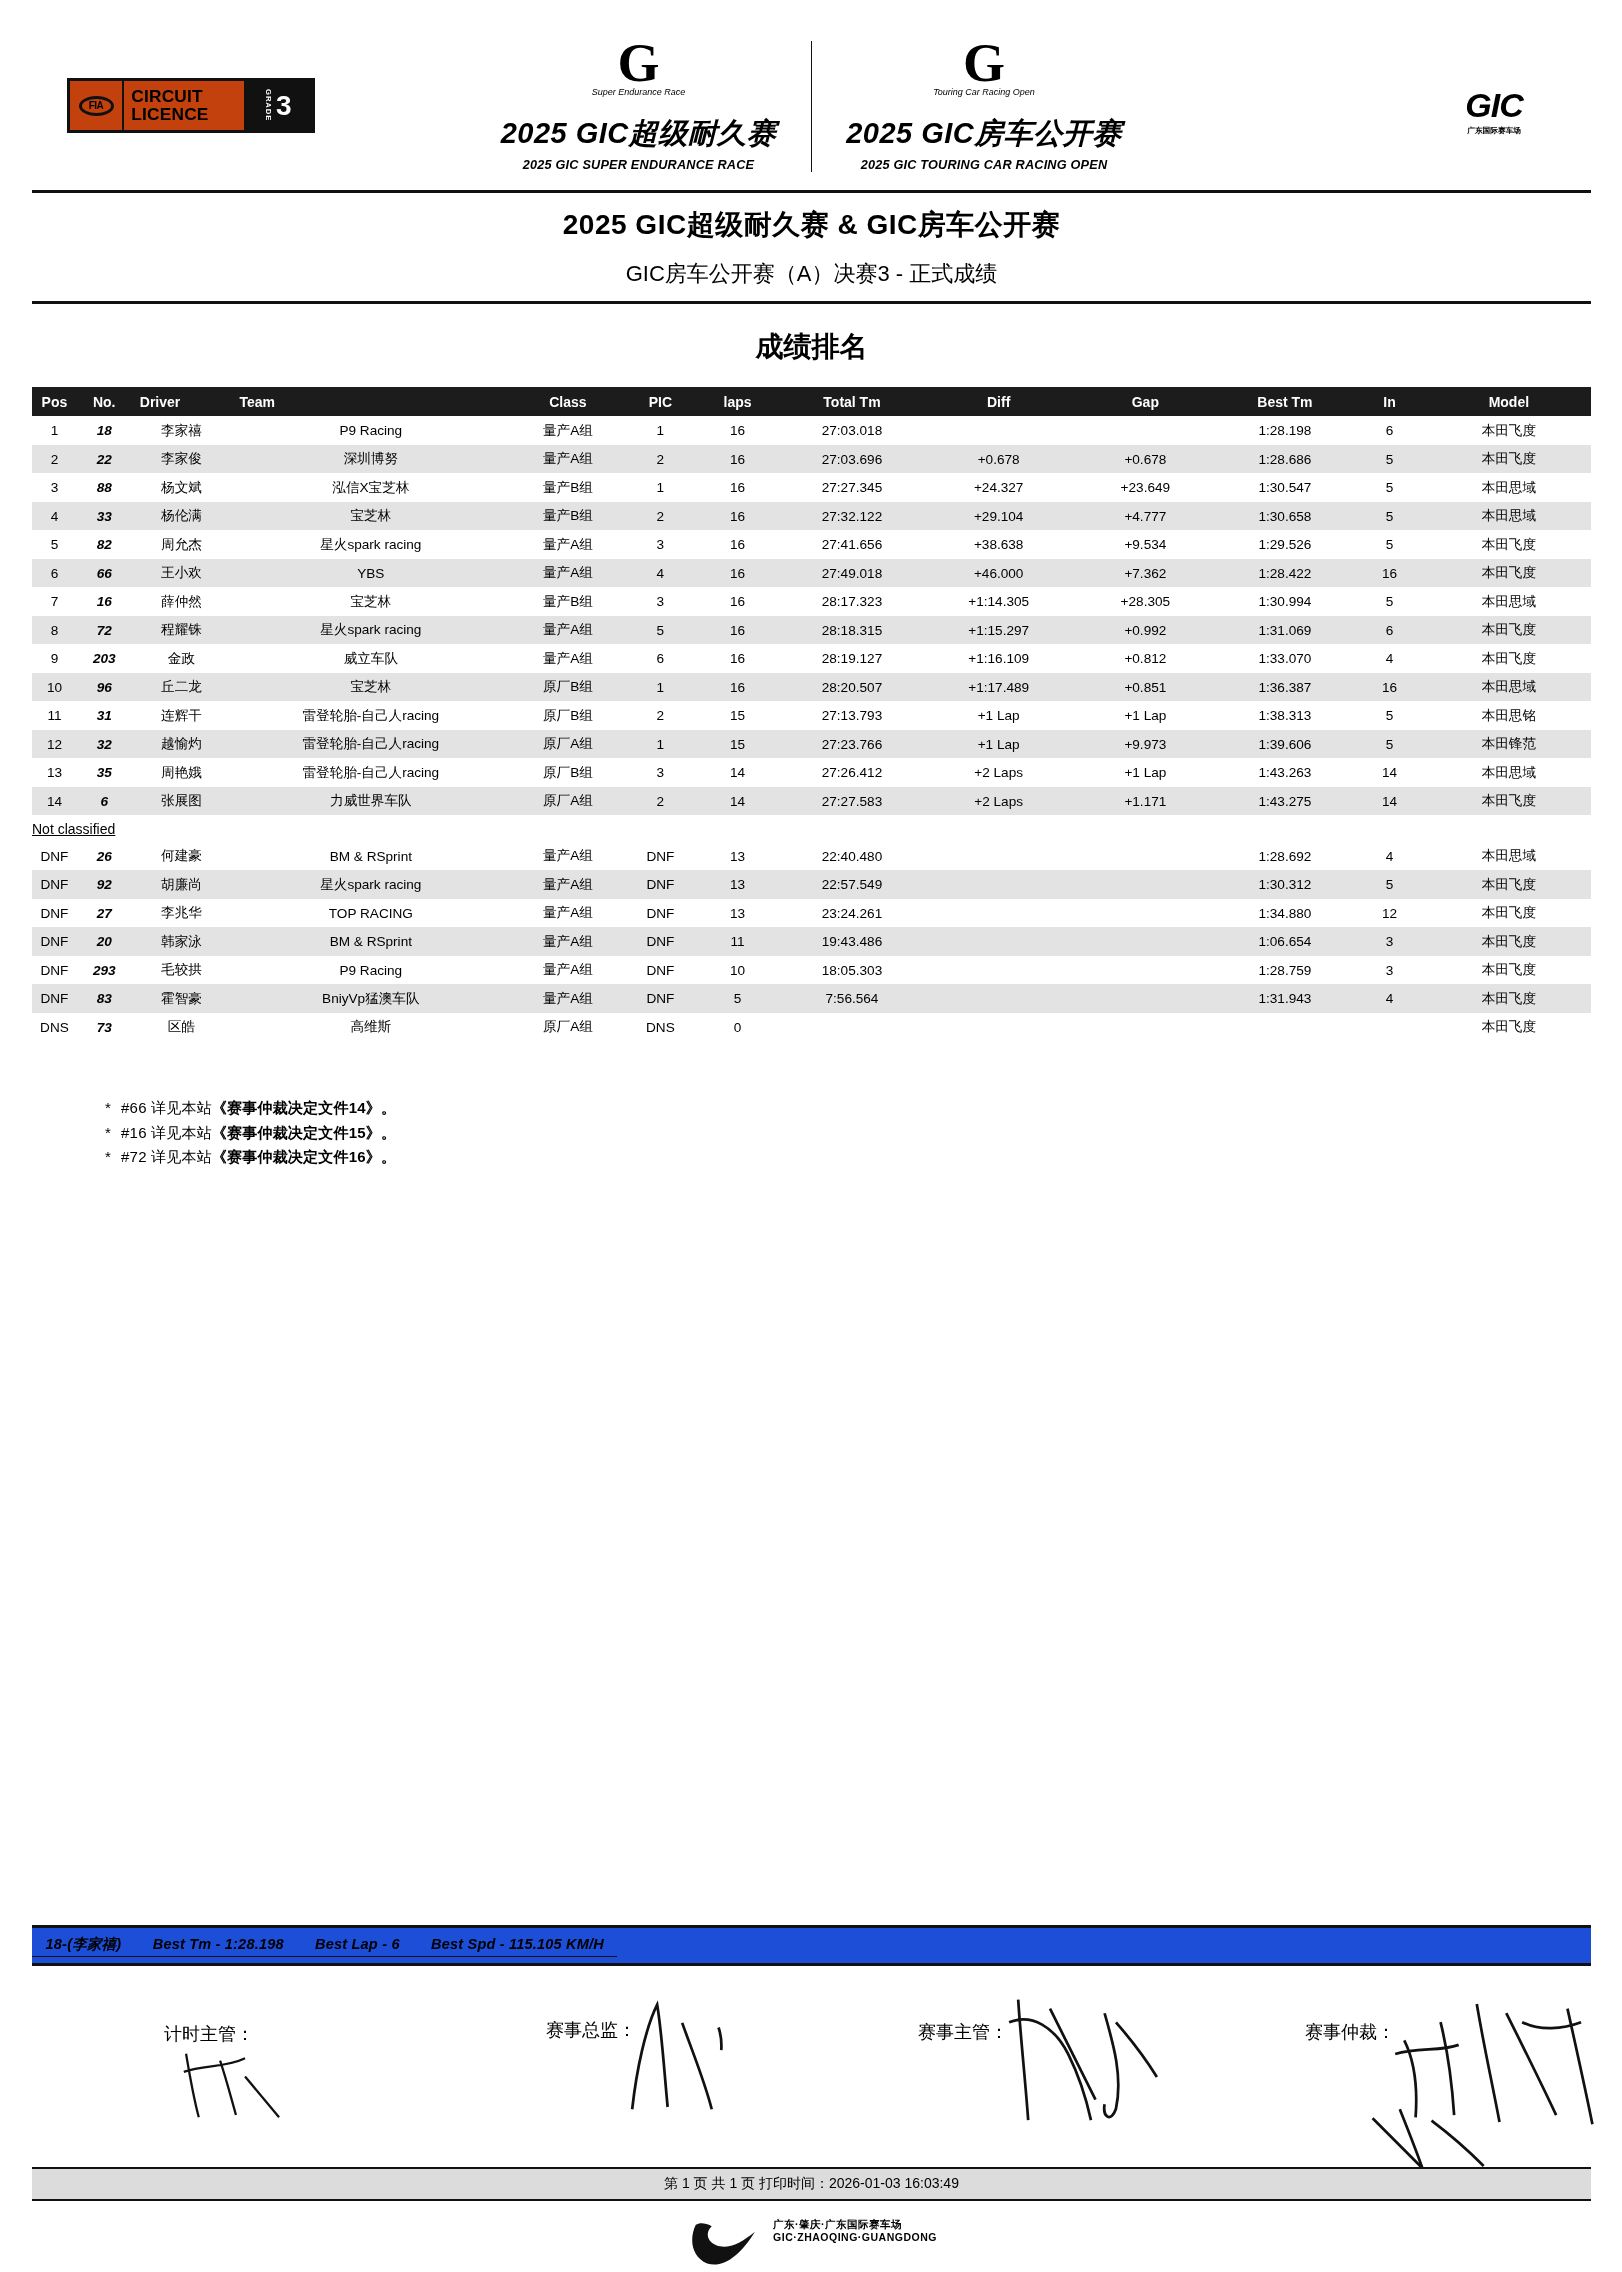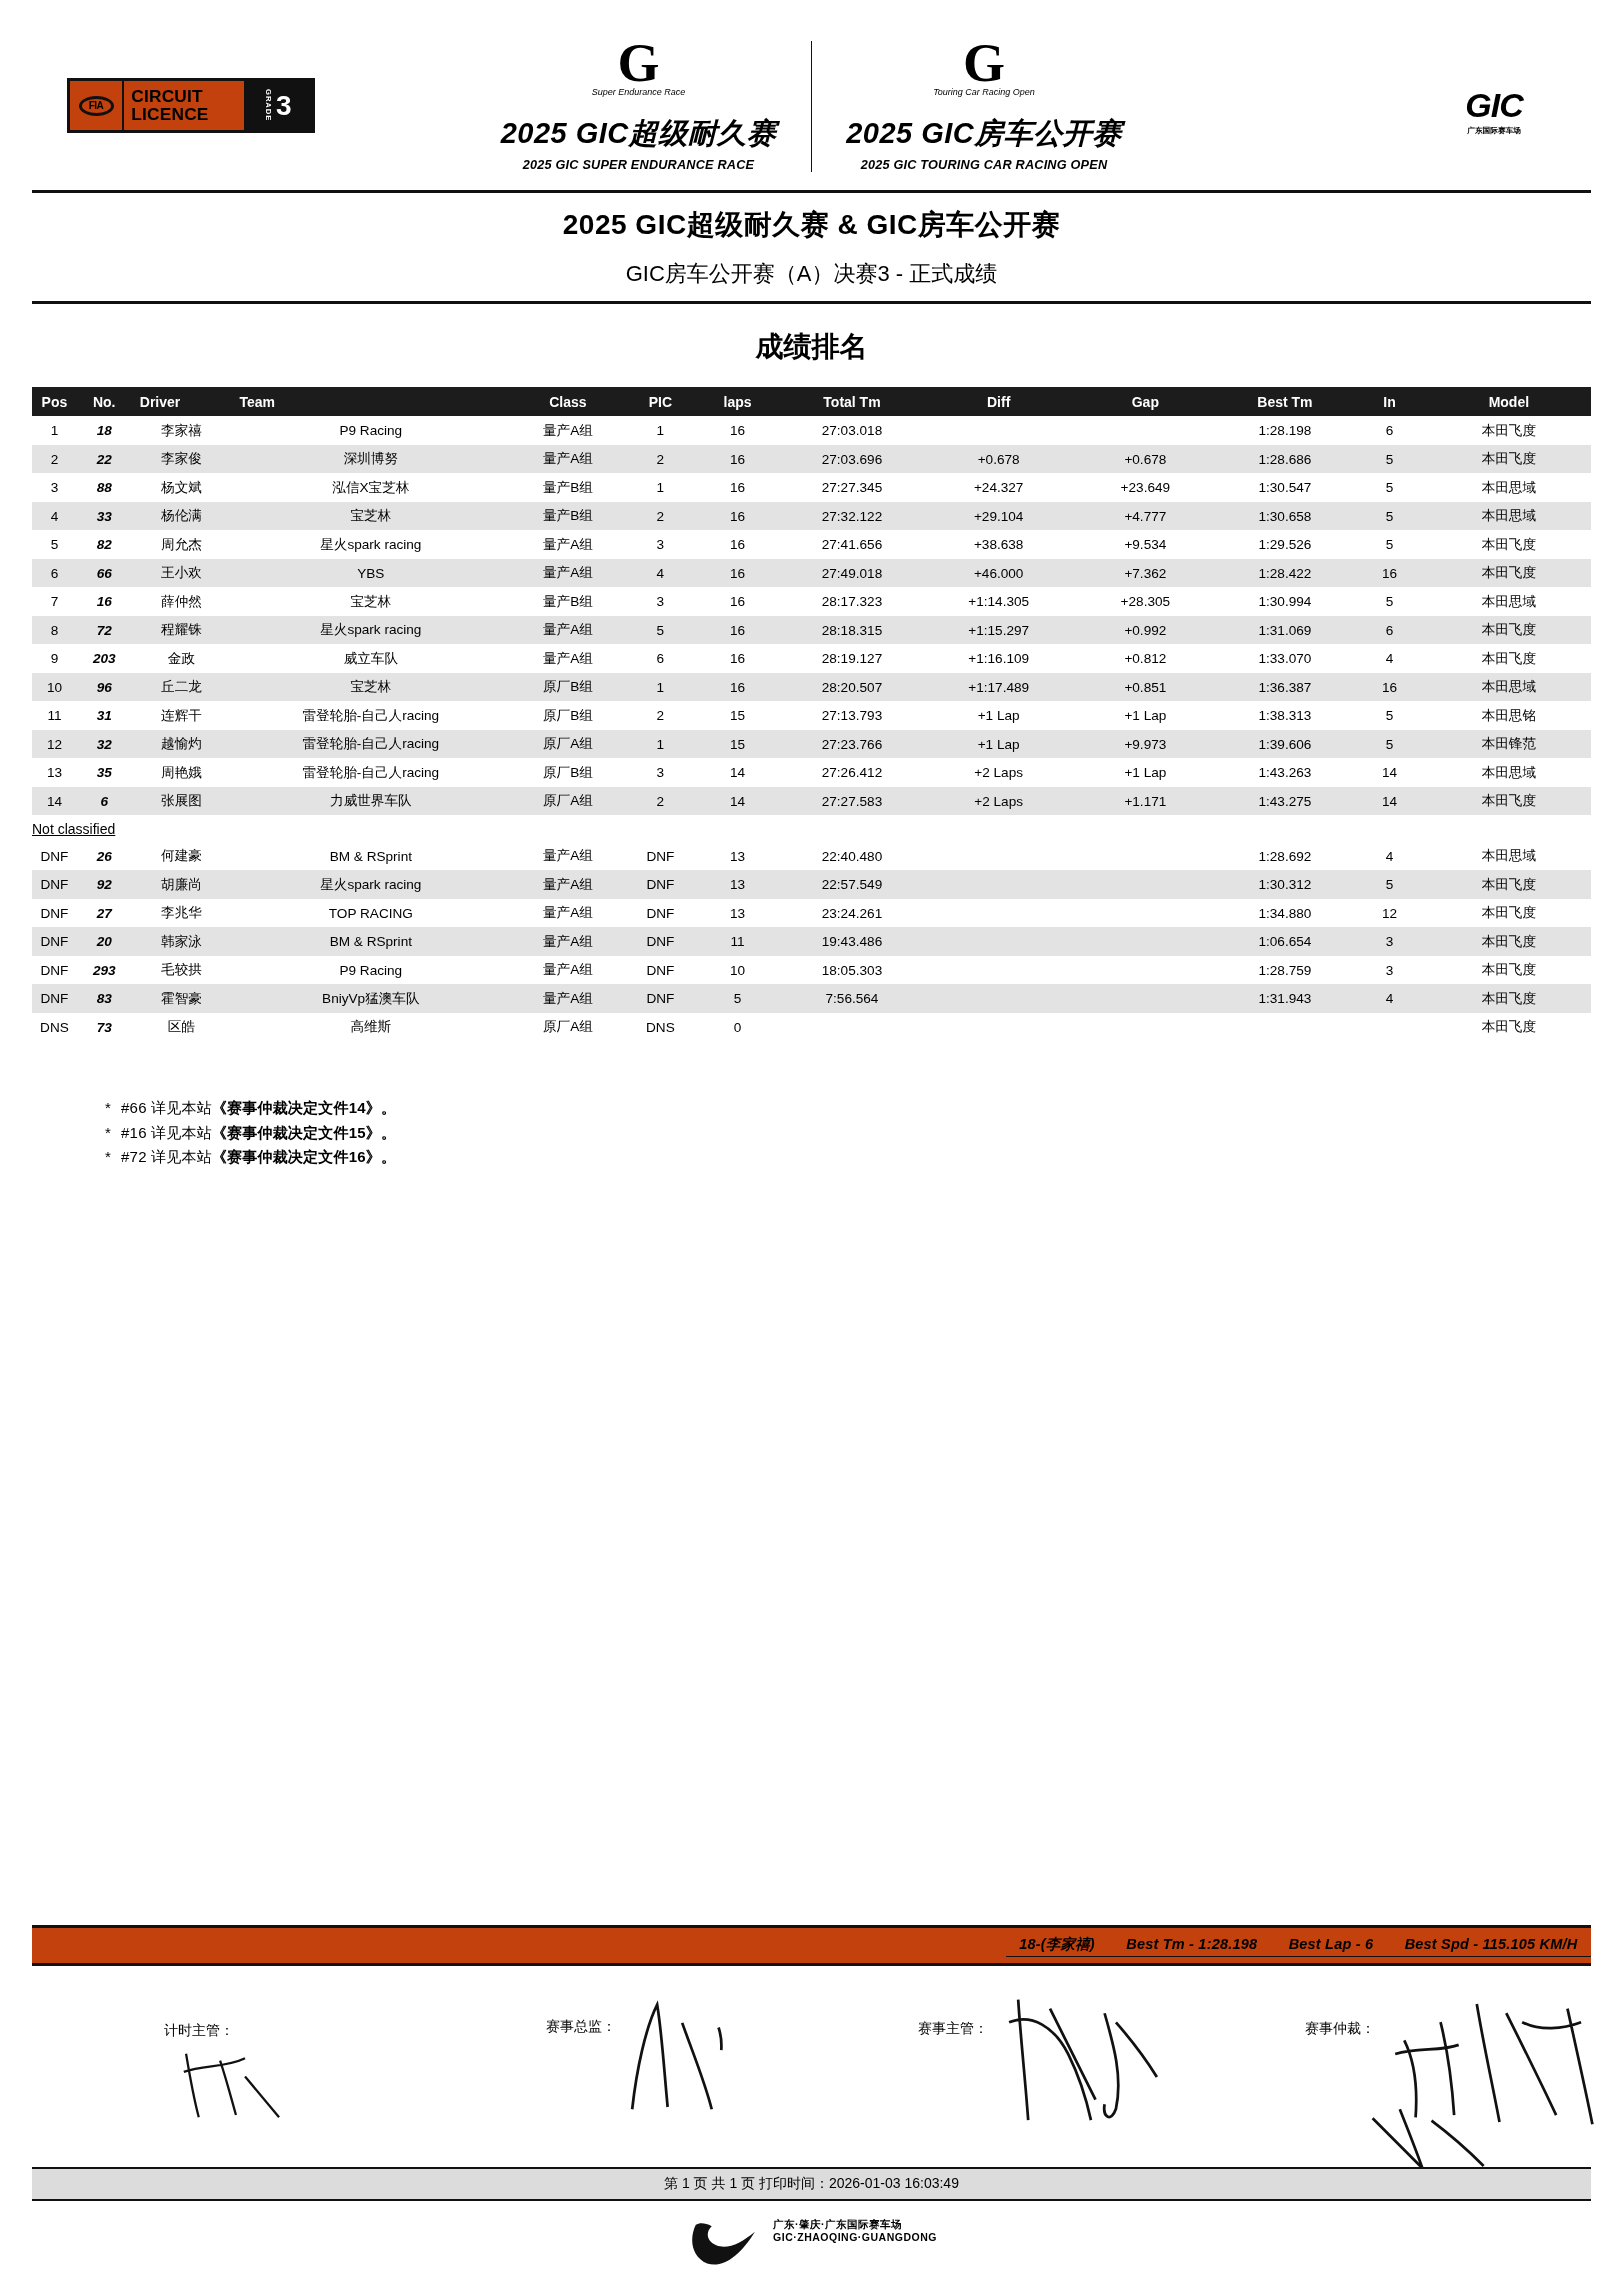--- a/index.html
+++ b/index.html
@@ -165,22 +165,22 @@
   .fn-star { margin-right: 10px; }
   .fn-bold { font-weight: bold; }
 
   
   .bestbar {
     position: absolute;
     left: 32px; right: 32px;
     top: 1925px;
     border-top: 3.2px solid #111;
     border-bottom: 3.2px solid #111;
-    background: #c2410c;
-    text-align: right;
+    background: #1d4ed8;
+    text-align: left;
     padding: 7.3px 0 6.4px 0;
   }
   .bestbar-inner {
     display: inline-block;
     font-size: 14.5px;
     font-weight: bold;
     font-style: italic;
     border-bottom: 1.8px solid #111;
     padding-bottom: 1.8px;
     letter-spacing: 0.2px;
@@ -189,21 +189,21 @@
 
   
   .signatures {
     position: absolute;
     left: 32px; right: 32px;
     top: 1995px;
     height: 136px;
   }
   .sig {
     position: absolute;
-    font-size: 14px;
+    font-size: 18px;
     white-space: nowrap;
   }
   .sig-ink {
     position: absolute;
     pointer-events: none;
   }
 
   
   .pagefoot {
     position: absolute;

